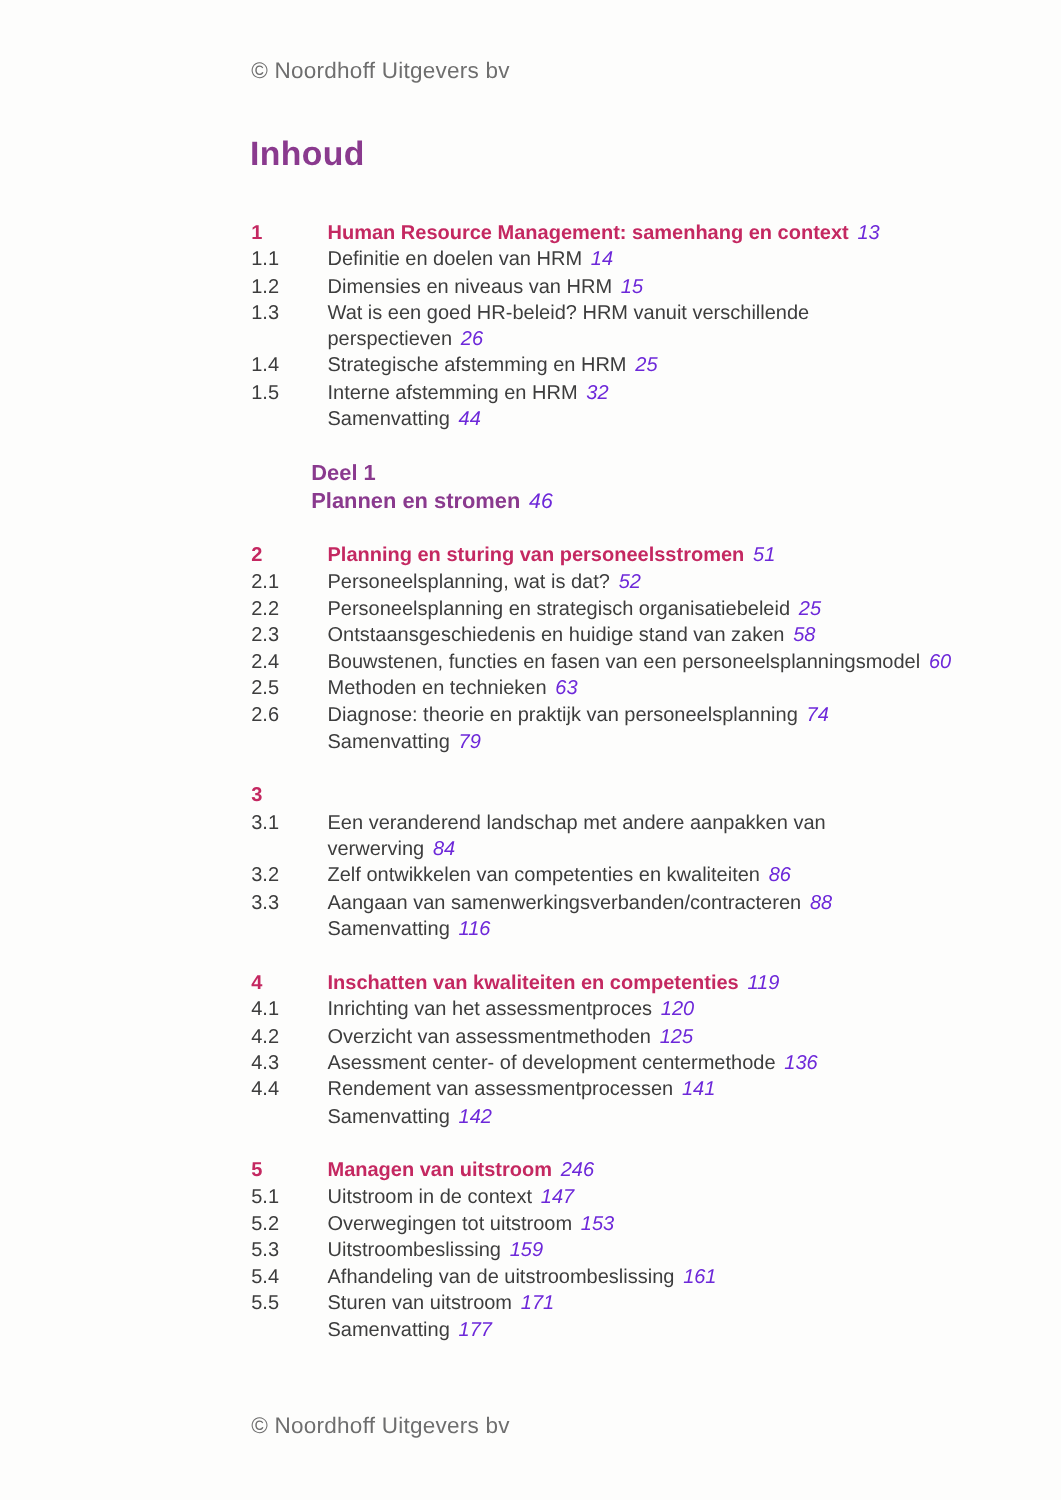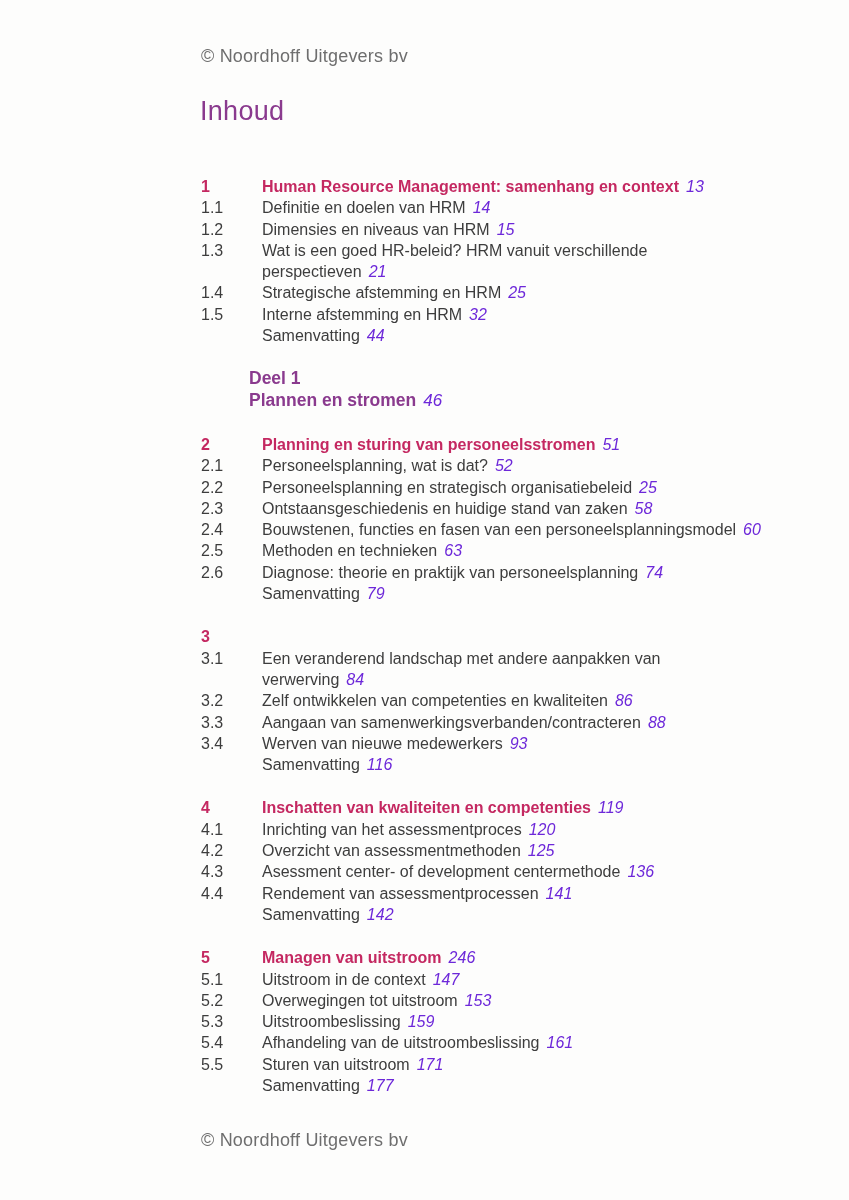--- a/index.html
+++ b/index.html
@@ -25,24 +25,24 @@
     left: 201px;
     color: var(--muted, #6e6e6e);
     font-size: 18px;
     letter-spacing: 0.2px;
   }
   .copyright.top { top: 46px; }
   .copyright.bottom { top: 1130px; }
   .title {
     position: absolute;
     left: 200px;
-    top: 96px;
+    top: 108px;
     margin: 0;
     font-size: 27px;
-    font-weight: normal;
+    font-weight: bold;
     color: var(--purple, #8a3a8e);
     letter-spacing: 0.3px;
   }
   .toc {
     position: absolute;
     left: 201px;
     top: 176px;
     width: 610px;
   }
   .toc section { margin: 0 0 22px 0; }
@@ -97,21 +97,21 @@
         <div class="row">
           <span class="num">1.1</span>
           <span class="txt">Definitie en doelen van HRM<i class="pg">14</i></span>
         </div>
         <div class="row">
           <span class="num">1.2</span>
           <span class="txt">Dimensies en niveaus van HRM<i class="pg">15</i></span>
         </div>
         <div class="row">
           <span class="num">1.3</span>
-          <span class="txt">Wat is een goed HR-beleid? HRM vanuit verschillende<br>perspectieven<i class="pg">21</i></span>
+          <span class="txt">Wat is een goed HR-beleid? HRM vanuit verschillende<br>perspectieven<i class="pg">26</i></span>
         </div>
         <div class="row">
           <span class="num">1.4</span>
           <span class="txt">Strategische afstemming en HRM<i class="pg">25</i></span>
         </div>
         <div class="row">
           <span class="num">1.5</span>
           <span class="txt">Interne afstemming en HRM<i class="pg">32</i></span>
         </div>
         <div class="row">
@@ -169,24 +169,20 @@
         </div>
         <div class="row">
           <span class="num">3.2</span>
           <span class="txt">Zelf ontwikkelen van competenties en kwaliteiten<i class="pg">86</i></span>
         </div>
         <div class="row">
           <span class="num">3.3</span>
           <span class="txt">Aangaan van samenwerkingsverbanden/contracteren<i class="pg">88</i></span>
         </div>
         <div class="row">
-          <span class="num">3.4</span>
-          <span class="txt">Werven van nieuwe medewerkers<i class="pg">93</i></span>
-        </div>
-        <div class="row">
           <span class="num"></span>
           <span class="txt">Samenvatting<i class="pg">116</i></span>
         </div>
       </section>
       <section>
         <div class="row head">
           <span class="num">4</span>
           <span class="txt"><span class="ttl">Inschatten van kwaliteiten en competenties</span><i class="pg">119</i></span>
         </div>
         <div class="row">

